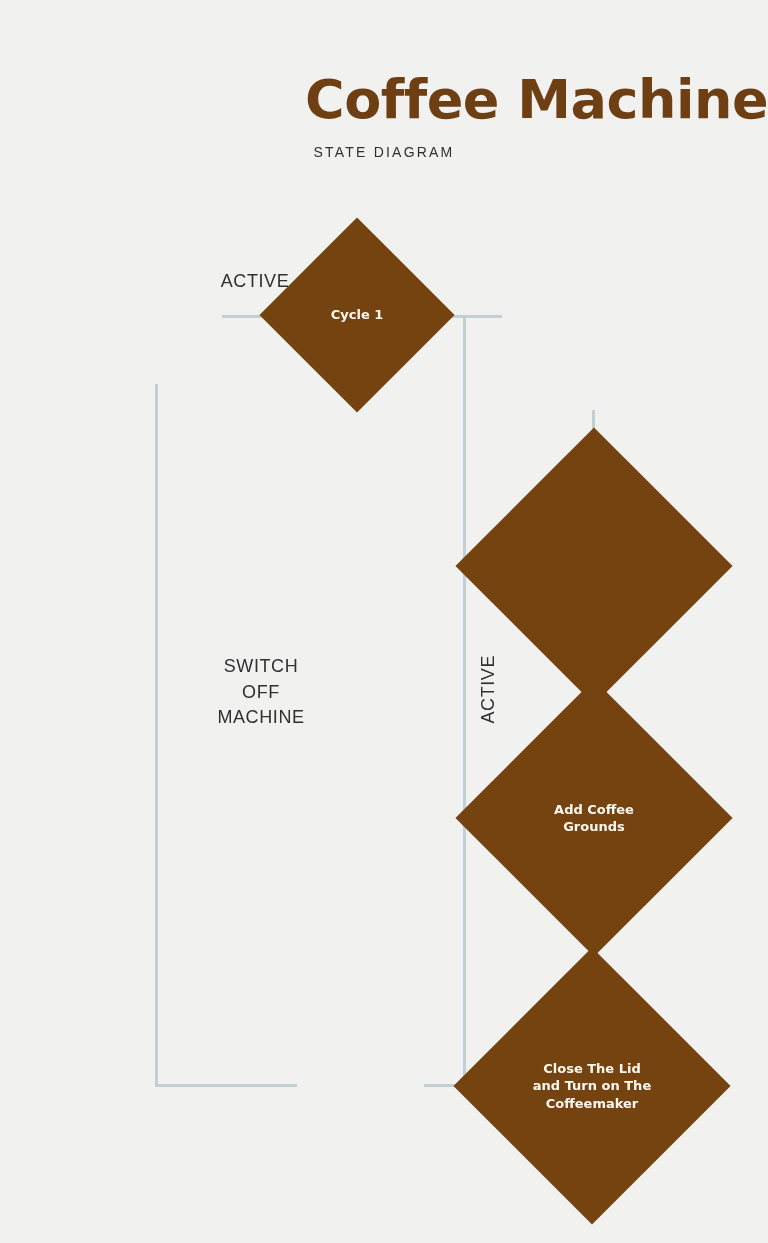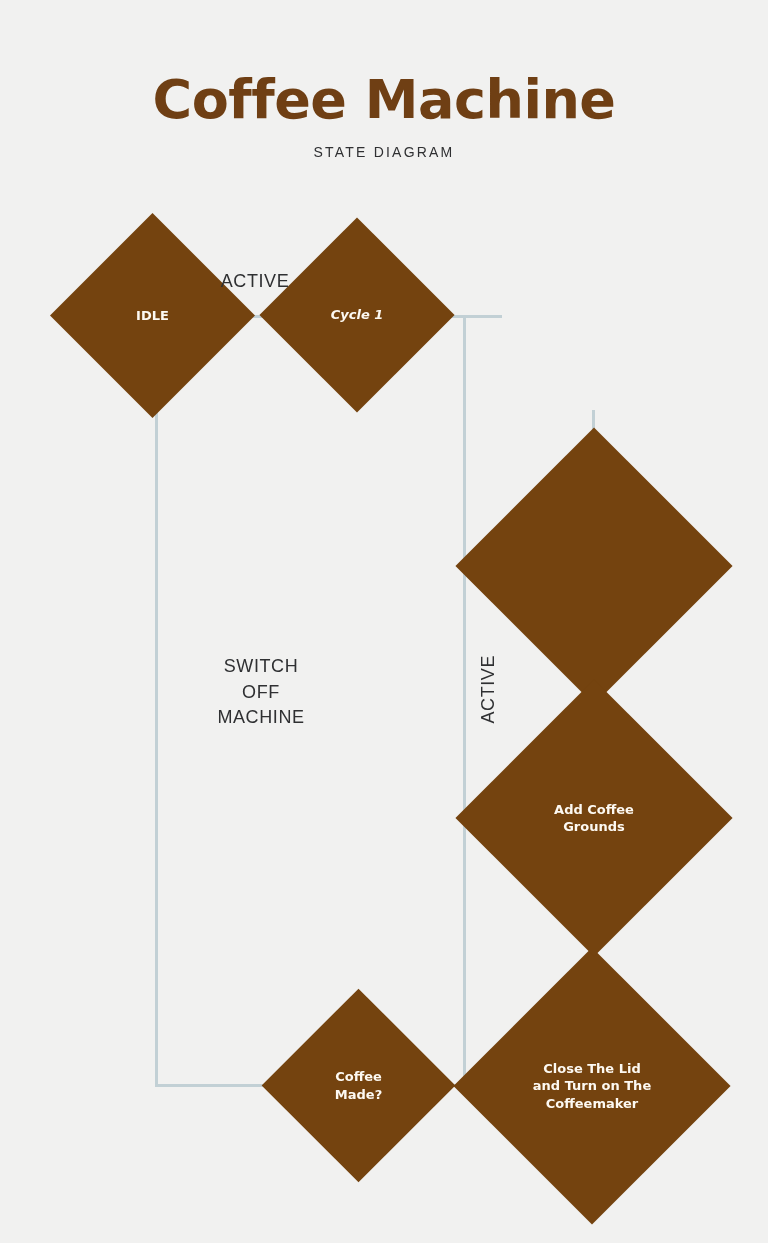--- a/index.html
+++ b/index.html
@@ -18,21 +18,21 @@
     width: 768px;
     height: 1243px;
   }
 
   
   .title {
     position: absolute;
     left: 0;
     top: 68px;
     width: 768px;
-    text-align: center;
+    text-align: right;
     font-size: 54px;
     font-weight: 800;
     letter-spacing: -0.5px;
     color: #6f3f14;
     font-family: "DejaVu Sans", sans-serif;
   }
   .subtitle {
     position: absolute;
     left: 0;
     top: 144px;
@@ -114,26 +114,22 @@
   <div class="line" style="left:592px; top:912px; width:3px; height:72px;"></div>
 
   <div class="line" style="left:424px; top:1084px; width:78px; height:3px;"></div>
 
   <div class="line" style="left:155px; top:1084px; width:142px; height:3px;"></div>
 
   <div class="line" style="left:155px; top:384px; width:3px; height:703px;"></div>
 
   <div class="line" style="left:463px; top:315px; width:3px; height:770px;"></div>
 
-  <div class="node" style="left:80px; top:243px; width:145px; height:145px;">
-    <div class="shape"></div>
-    <div class="label" style="font-size:13px; width:120px;">IDLE</div>
-  </div>
 
-  <div class="node" style="left:288px; top:246px; width:138px; height:138px;font-style:italic;">
+  <div class="node" style="left:288px; top:246px; width:138px; height:138px;">
     <div class="shape"></div>
     <div class="label" style="font-size:13px; width:115px;">Cycle 1</div>
   </div>
 
 
   <div class="node" style="left:496px; top:468px; width:196px; height:196px;">
     <div class="shape"></div>
   </div>
 
   <div class="node" style="left:494px; top:988px; width:196px; height:196px;">
@@ -142,25 +138,20 @@
 and Turn on The
 Coffeemaker</div>
   </div>
 
   <div class="node" style="left:496px; top:720px; width:196px; height:196px;">
     <div class="shape"></div>
     <div class="label" style="font-size:13px; width:140px;">Add Coffee
 Grounds</div>
   </div>
 
-  <div class="node" style="left:290px; top:1017px; width:137px; height:137px;">
-    <div class="shape"></div>
-    <div class="label" style="font-size:13px; width:110px;">Coffee
-Made?</div>
-  </div>
 
   <div class="edge-label" style="left:195px; top:270px; width:120px;">ACTIVE</div>
 
   <div class="edge-label" style="left:191px; top:654px; width:140px; line-height:1.42;">SWITCH
 OFF
 MACHINE</div>
 
   <div class="edge-label vertical" style="left:428px; top:678px; width:120px;">ACTIVE</div>
 
 </div>

